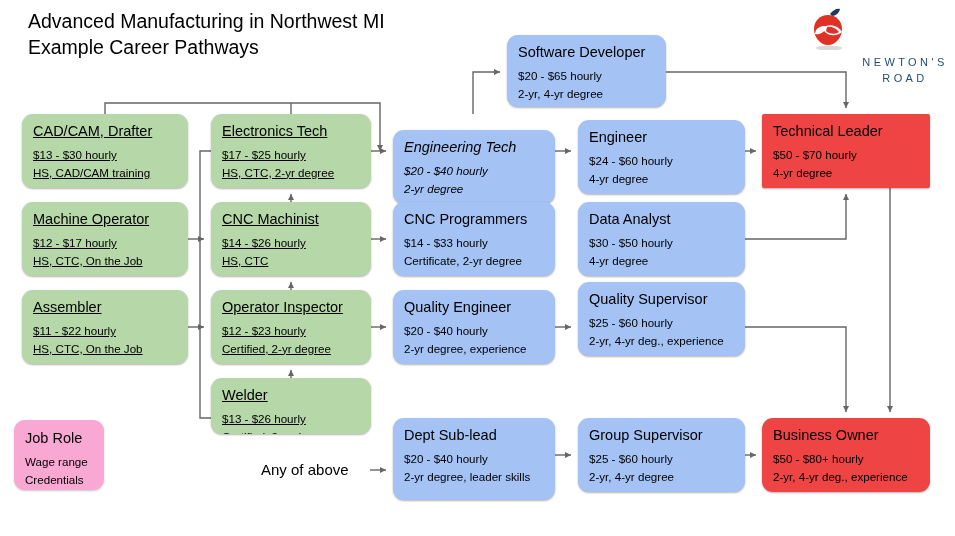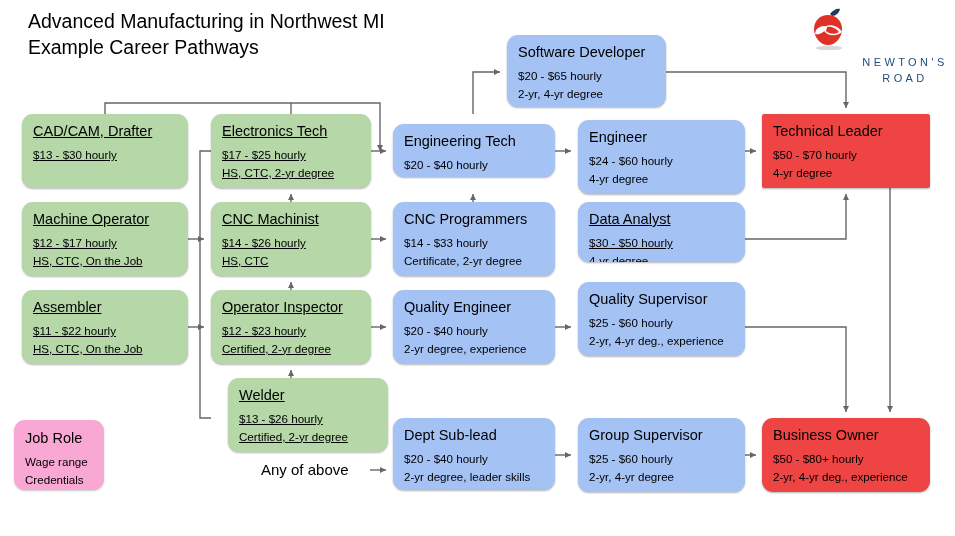--- a/index.html
+++ b/index.html
@@ -215,20 +215,21 @@
     <div class="logo-text">
       <div>NEWTON'S</div>
       <div>ROAD</div>
     </div>
   </div>
 
   <div id="nodes">
       <div class="node green" style="left: 22px; top: 114px; width: 166px; height: 74px;">
         <div class="n-title">CAD/CAM, Drafter</div>
         <div class="n-line">$13 - $30 hourly</div>
+        <div class="n-line">HS, CAD/CAM training</div>
       </div>
       <div class="node green" style="left: 22px; top: 202px; width: 166px; height: 74px;">
         <div class="n-title">Machine Operator</div>
         <div class="n-line">$12 - $17 hourly</div>
         <div class="n-line">HS, CTC, On the Job</div>
       </div>
       <div class="node green" style="left: 22px; top: 290px; width: 166px; height: 74px;">
         <div class="n-title">Assembler</div>
         <div class="n-line">$11 - $22 hourly</div>
         <div class="n-line">HS, CTC, On the Job</div>
@@ -241,56 +242,56 @@
       <div class="node green" style="left: 211px; top: 202px; width: 160px; height: 74px;">
         <div class="n-title">CNC Machinist</div>
         <div class="n-line">$14 - $26 hourly</div>
         <div class="n-line">HS, CTC</div>
       </div>
       <div class="node green" style="left: 211px; top: 290px; width: 160px; height: 74px;">
         <div class="n-title">Operator Inspector</div>
         <div class="n-line">$12 - $23 hourly</div>
         <div class="n-line">Certified, 2-yr degree</div>
       </div>
-      <div class="node green" style="left: 228px; top: 378px; width: 160px; height: 74px;">
+      <div class="node green" style="left: 211px; top: 378px; width: 160px; height: 56px;">
         <div class="n-title">Welder</div>
         <div class="n-line">$13 - $26 hourly</div>
         <div class="n-line">Certified, 2-yr degree</div>
       </div>
       <div class="node blue" style="left: 507px; top: 35px; width: 159px; height: 72px;">
         <div class="n-title">Software Developer</div>
         <div class="n-line">$20 - $65 hourly</div>
         <div class="n-line">2-yr, 4-yr degree</div>
       </div>
-      <div class="node blue" style="left: 393px; top: 124px; width: 162px; height: 53px;">
+      <div class="node blue" style="left: 393px; top: 130px; width: 162px; height: 74px; font-style: italic;">
         <div class="n-title">Engineering Tech</div>
         <div class="n-line">$20 - $40 hourly</div>
         <div class="n-line">2-yr degree</div>
       </div>
       <div class="node blue" style="left: 393px; top: 202px; width: 162px; height: 74px;">
         <div class="n-title">CNC Programmers</div>
         <div class="n-line">$14 - $33 hourly</div>
         <div class="n-line">Certificate, 2-yr degree</div>
       </div>
       <div class="node blue" style="left: 393px; top: 290px; width: 162px; height: 74px;">
         <div class="n-title">Quality Engineer</div>
         <div class="n-line">$20 - $40 hourly</div>
         <div class="n-line">2-yr degree, experience</div>
       </div>
-      <div class="node blue" style="left: 393px; top: 418px; width: 162px; height: 72px;">
+      <div class="node blue" style="left: 393px; top: 418px; width: 162px; height: 82px;">
         <div class="n-title">Dept Sub-lead</div>
         <div class="n-line">$20 - $40 hourly</div>
         <div class="n-line">2-yr degree, leader skills</div>
       </div>
       <div class="node blue" style="left: 578px; top: 114px; width: 167px; height: 74px; margin-top: 6px;">
         <div class="n-title">Engineer</div>
         <div class="n-line">$24 - $60 hourly</div>
         <div class="n-line">4-yr degree</div>
       </div>
-      <div class="node blue" style="left: 578px; top: 202px; width: 167px; height: 60px; text-decoration: underline;">
+      <div class="node blue" style="left: 578px; top: 202px; width: 167px; height: 74px;">
         <div class="n-title">Data Analyst</div>
         <div class="n-line">$30 - $50 hourly</div>
         <div class="n-line">4-yr degree</div>
       </div>
       <div class="node blue" style="left: 578px; top: 282px; width: 167px; height: 74px;">
         <div class="n-title">Quality Supervisor</div>
         <div class="n-line">$25 - $60 hourly</div>
         <div class="n-line">2-yr, 4-yr deg., experience</div>
       </div>
       <div class="node blue" style="left: 578px; top: 418px; width: 167px; height: 74px;">

